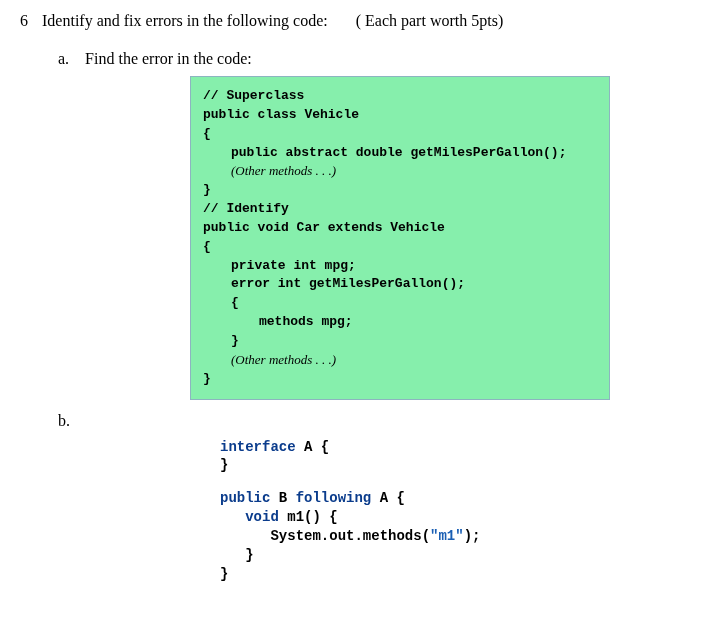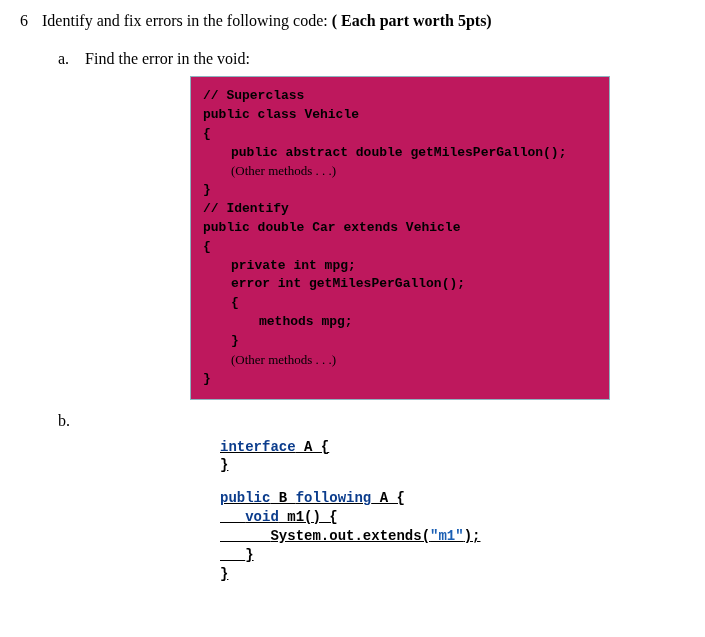--- a/index.html
+++ b/index.html
@@ -21,104 +21,105 @@
       margin-bottom: 20px;
     }
     .question-number {
       margin-right: 14px;
       font-size: 16px;
     }
     .question-text {
       font-size: 16px;
     }
     .bold {
-      font-weight: bold;
+      font-weight: normal;
+      margin-left: 24px;
     }
     .sub-item {
       margin-left: 38px;
       margin-bottom: 8px;
       display: flex;
       align-items: flex-start;
     }
     .sub-letter {
       margin-right: 16px;
     }
     .code-block-a {
-      background: #be185d;
+      background: #86efac;
       border: 1px solid #8db4c0;
       font-family: "Courier New", monospace;
       font-size: 13px;
       font-weight: bold;
       padding: 10px 12px;
       margin-left: 170px;
       width: 420px;
       line-height: 1.45;
       margin-top: 4px;
       margin-bottom: 12px;
     }
     .code-block-b {
       font-family: "Consolas", "Courier New", monospace;
       font-size: 14px;
       font-weight: bold;
       margin-left: 200px;
       line-height: 1.35;
       margin-top: 4px;
-      text-decoration: underline;
     }
     .indent-1 { padding-left: 28px; }
     .indent-2 { padding-left: 56px; }
     .italic-serif {
       font-family: "Times New Roman", serif;
+      font-style: italic;
       font-weight: normal;
     }
     .kw-blue { color: #0b3c8c; font-weight: bold; }
     .str-blue { color: #1a5fb4; font-weight: bold; }
     .code-line { white-space: pre; }
     .spacer { height: 14px; }
   </style>
 </head>
 <body>
 
 <div class="question-header">
   <div class="question-number">6</div>
   <div class="question-text">
     <span>Identify and fix errors in the following code: </span><span class="bold">( Each part worth 5pts)</span>
   </div>
 </div>
 
 <div class="sub-item">
   <div class="sub-letter">a.</div>
-  <div>Find the error in the void:</div>
+  <div>Find the error in the code:</div>
 </div>
 
 <div class="code-block-a">
   <div class="code-line">// Superclass</div>
   <div class="code-line">public class Vehicle</div>
   <div class="code-line">{</div>
   <div class="code-line indent-1">public abstract double getMilesPerGallon();</div>
   <div class="code-line indent-1 italic-serif">(Other methods . . .)</div>
   <div class="code-line">}</div>
   <div class="code-line">// Identify</div>
-  <div class="code-line">public double Car extends Vehicle</div>
+  <div class="code-line">public void Car extends Vehicle</div>
   <div class="code-line">{</div>
   <div class="code-line indent-1">private int mpg;</div>
   <div class="code-line indent-1">error int getMilesPerGallon();</div>
   <div class="code-line indent-1">{</div>
   <div class="code-line indent-2">methods mpg;</div>
   <div class="code-line indent-1">}</div>
   <div class="code-line indent-1 italic-serif">(Other methods . . .)</div>
   <div class="code-line">}</div>
 </div>
 
 <div class="sub-item">
   <div class="sub-letter">b.</div>
 </div>
 
 <div class="code-block-b">
   <div class="code-line"><span class="kw-blue">interface</span><span> A {</span></div>
   <div class="code-line">}</div>
   <div class="spacer"></div>
   <div class="code-line"><span class="kw-blue">public</span><span> B </span><span class="kw-blue">following</span><span> A {</span></div>
   <div class="code-line">   <span class="kw-blue">void</span><span> m1() {</span></div>
-  <div class="code-line">      <span>System.out.extends(</span><span class="str-blue">"m1"</span><span>);</span></div>
+  <div class="code-line">      <span>System.out.methods(</span><span class="str-blue">"m1"</span><span>);</span></div>
   <div class="code-line">   <span>}</span></div>
   <div class="code-line">}</div>
 </div>
 
 </body></html>

